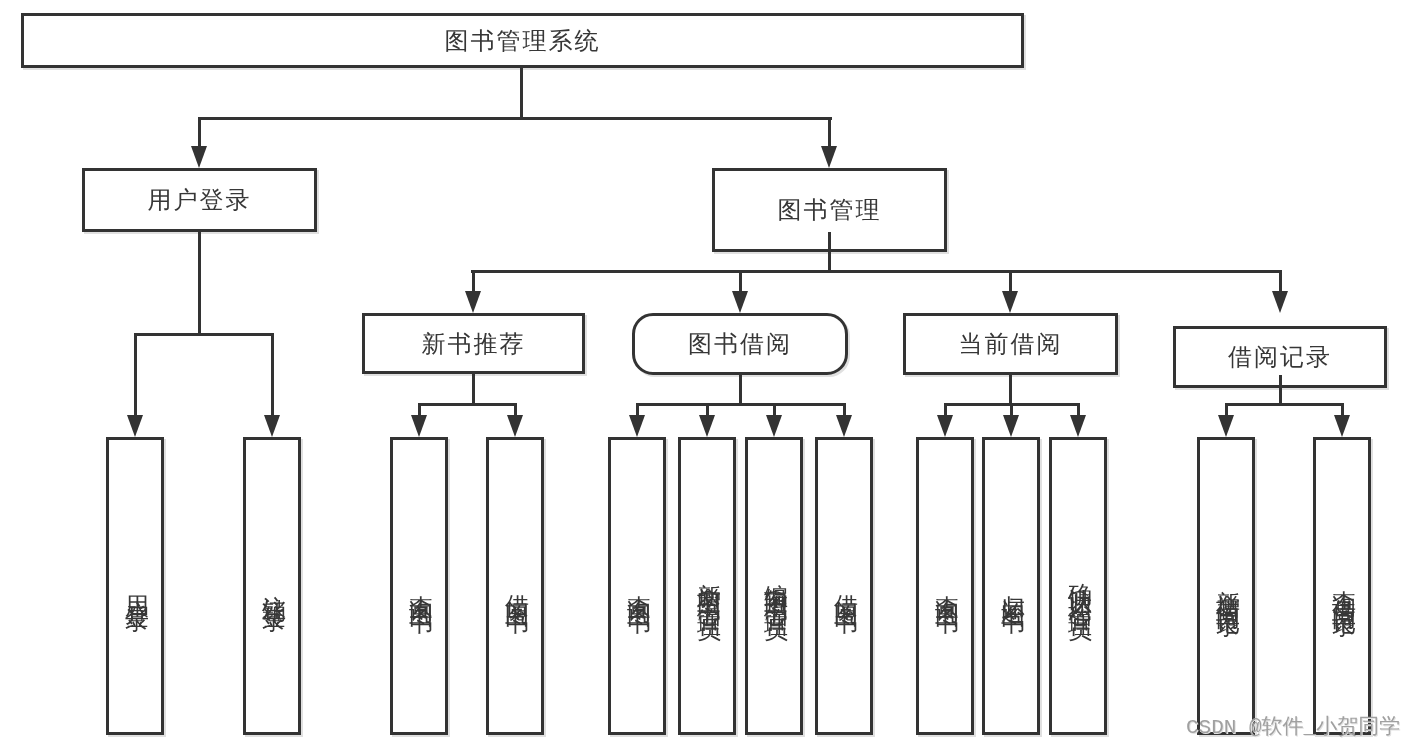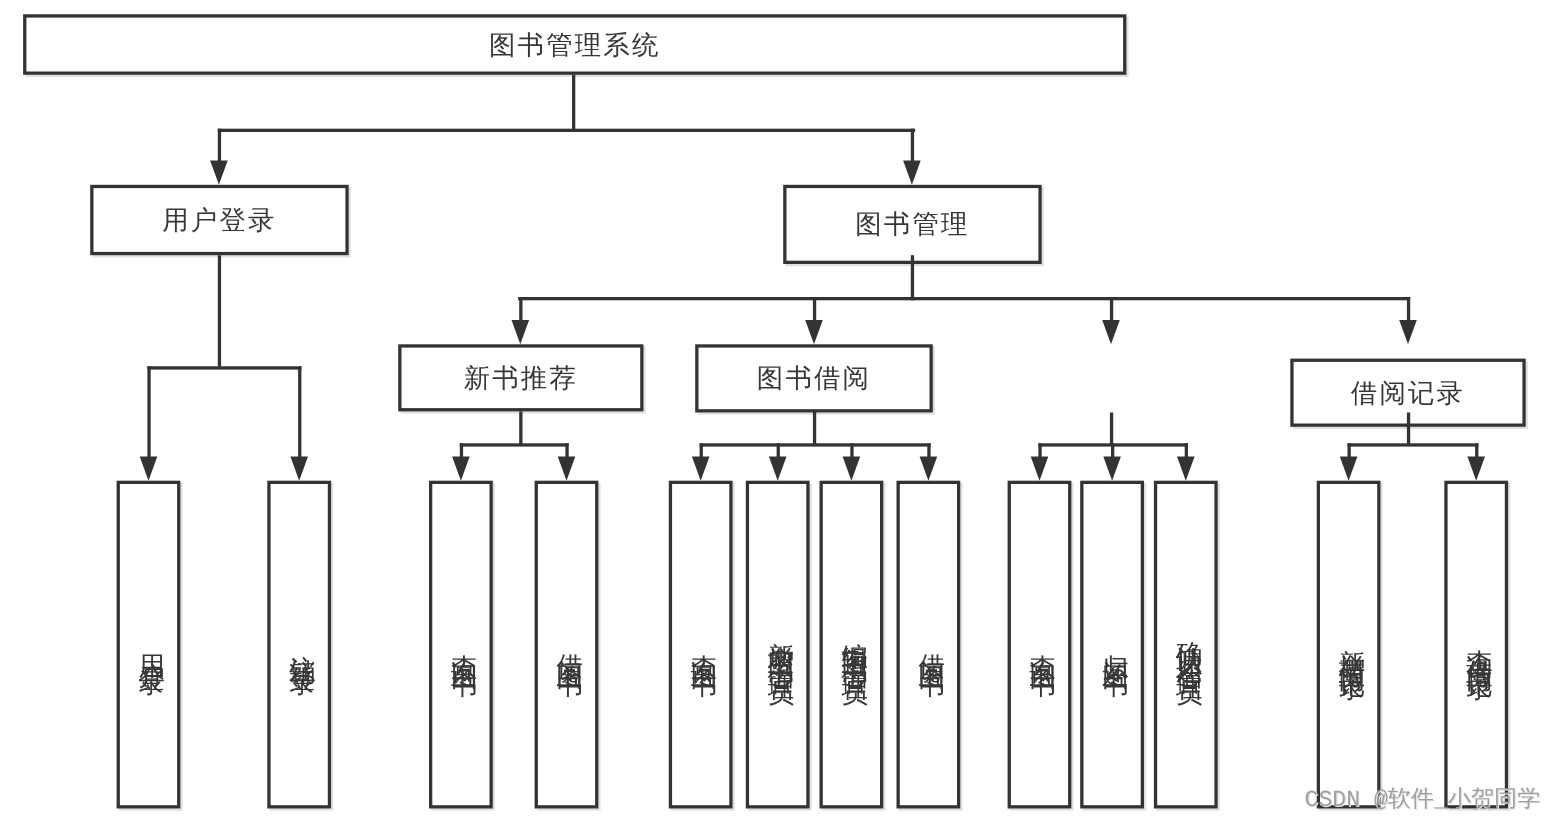--- a/index.html
+++ b/index.html
@@ -30,26 +30,27 @@
 </style>
 </head>
 <body>
 
 <div id="stage">
 
   <div class="node" style="left:21px;top:13px;width:1003px;height:55px;">图书管理系统</div>
 
   <div class="node" style="left:82px;top:168px;width:235px;height:64px;">用户登录</div>
 
-  <div class="node" style="left:712px;top:168px;width:235px;height:72px;">图书管理</div>
+  <div class="node" style="left:712px;top:168px;width:235px;height:84px;">图书管理</div>
 
   <div class="node" style="left:362px;top:313px;width:223px;height:61px;text-align:right;">新书推荐</div>
 
-  <div class="node" style="left:632px;top:313px;width:216px;height:62px;">图书借阅</div>
+  <div class="node" style="left:632px;top:313px;width:216px;height:62px;border-radius:21px;">图书借阅</div>
 
+  <div class="node" style="left:903px;top:313px;width:215px;height:62px;">当前借阅</div>
 
   <div class="node" style="left:1173px;top:326px;width:214px;height:62px;">借阅记录</div>
 
   <div class="node leaf" style="left:106px;top:437px;width:58px;height:298px;">用户登录</div>
 
   <div class="node leaf" style="left:243px;top:437px;width:58px;height:298px;">注销登录</div>
 
   <div class="node leaf" style="left:390px;top:437px;width:58px;height:298px;">查询图书</div>
 
   <div class="node leaf" style="left:486px;top:437px;width:58px;height:298px;">借阅图书</div>

